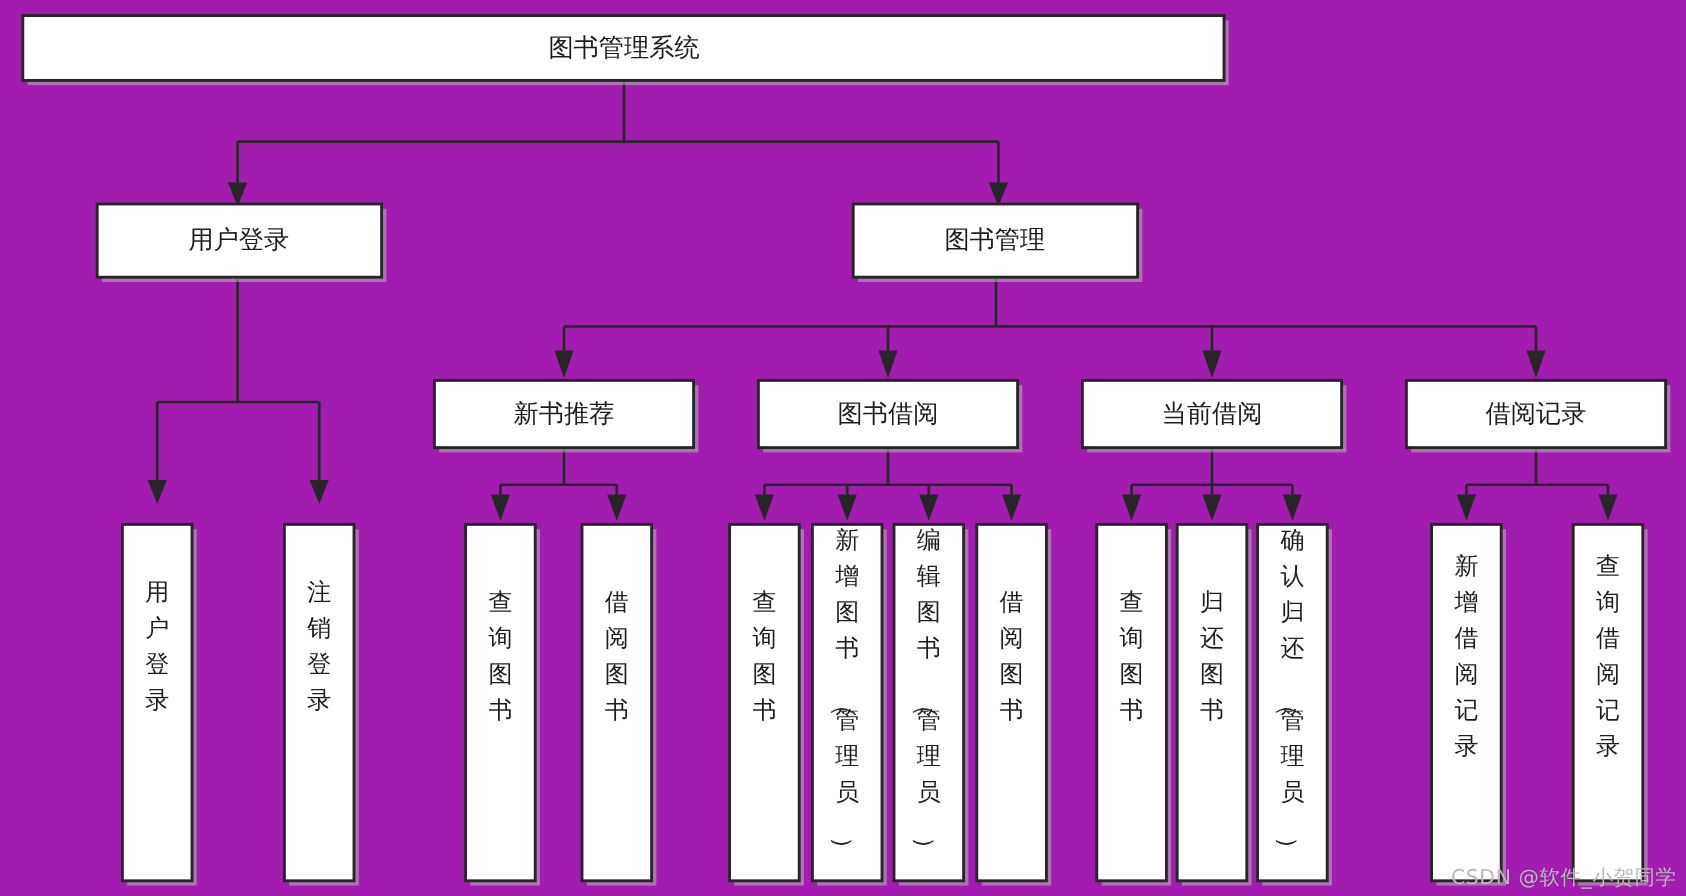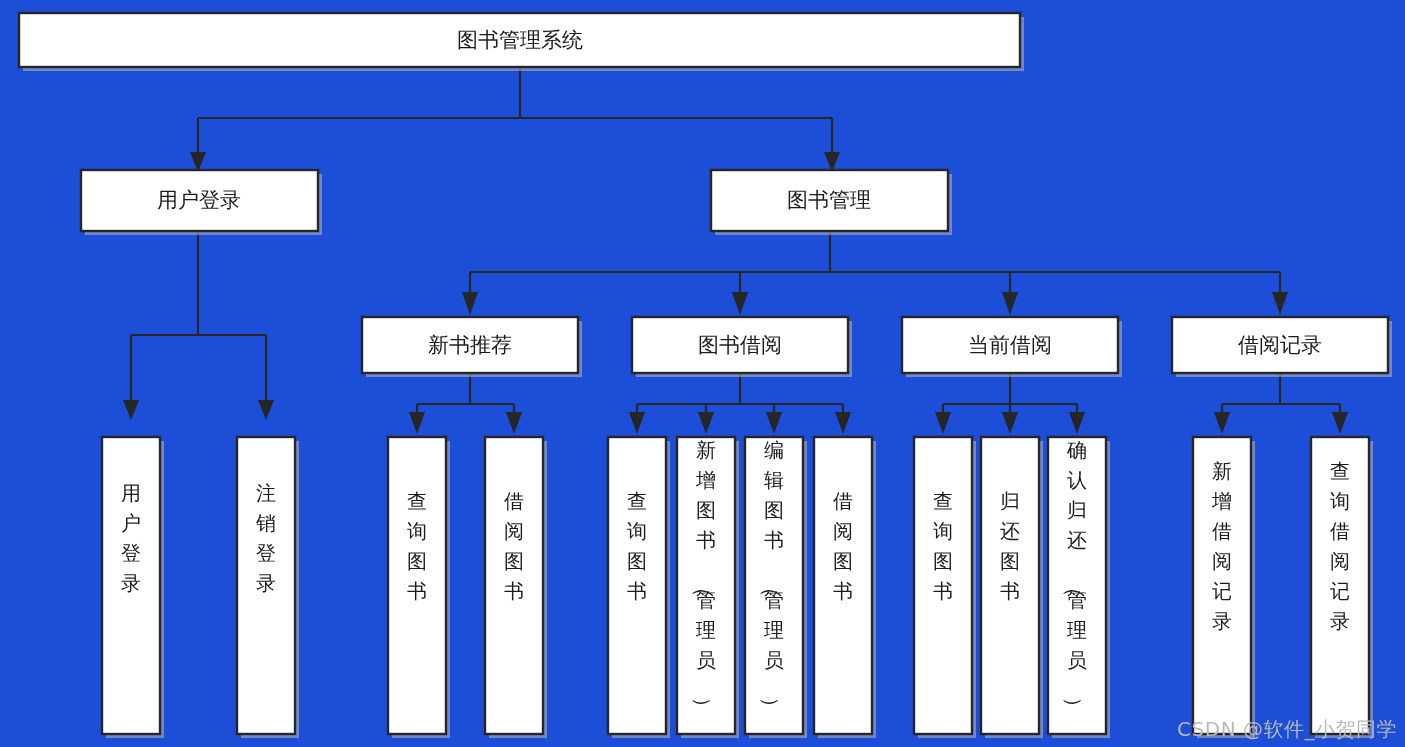--- a/index.html
+++ b/index.html
@@ -1,21 +1,21 @@
 <!DOCTYPE html>
 <html><head>
 <meta charset="utf-8">
 <style>
   html,body{margin:0;padding:0;background:#ffffff;}
   body{
     width:1405px;height:747px;
     font-family:"DejaVu Sans","Liberation Sans",sans-serif;
     overflow:hidden;
   }
-  #stage{position:relative;width:1405px;height:747px;background:#1d4ed8;}
+  #stage{position:relative;width:1405px;height:747px;background:#a21caf;}
   svg.diagram{position:absolute;left:0;top:0;width:1405px;height:747px;display:block;}
 
   .node-rect{
     fill:#ffffff;
     stroke:#262626;
     stroke-width:2.4;
   }
   .node-shadow{
     fill:#b8b8b8;
     opacity:.55;
@@ -37,21 +37,21 @@
   }
   .label-v{
     font-size:20px;
     fill:#1c1c1c;
     text-anchor:middle;
     font-family:"DejaVu Sans","Liberation Sans",sans-serif;
   }
   .watermark{
     position:absolute;
     right:8px;bottom:4px;
-    font-size:20px;
+    font-size:17px;
     color:#b9b9b9;
     letter-spacing:.5px;
     white-space:nowrap;
     font-family:"DejaVu Sans","Liberation Sans",sans-serif;
   }
 </style>
 </head>
 <body>
 
 <div id="stage">

